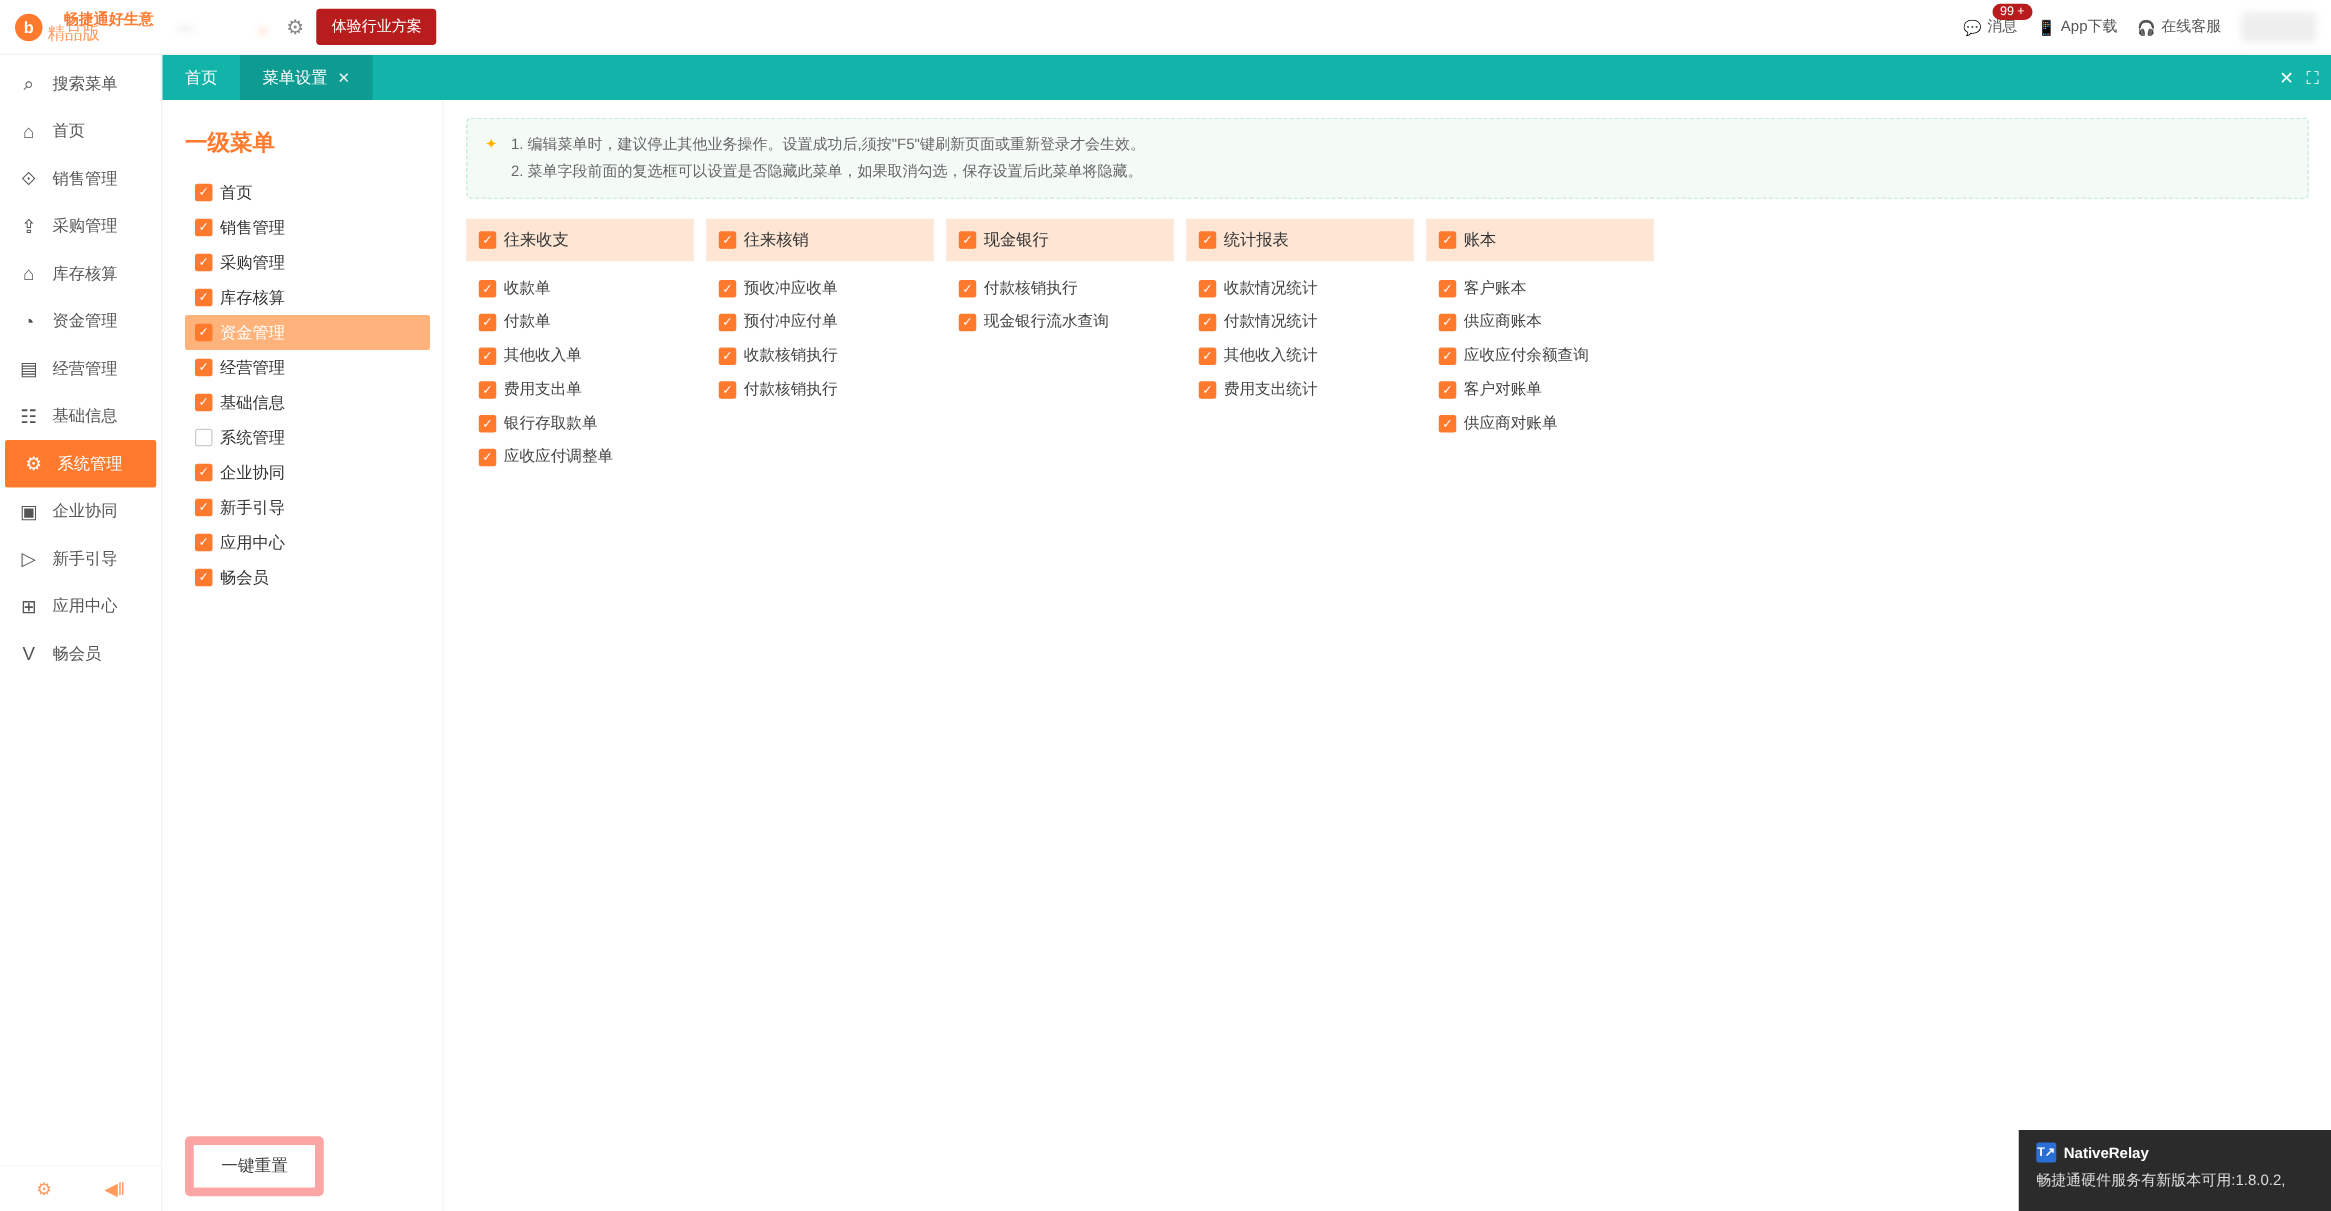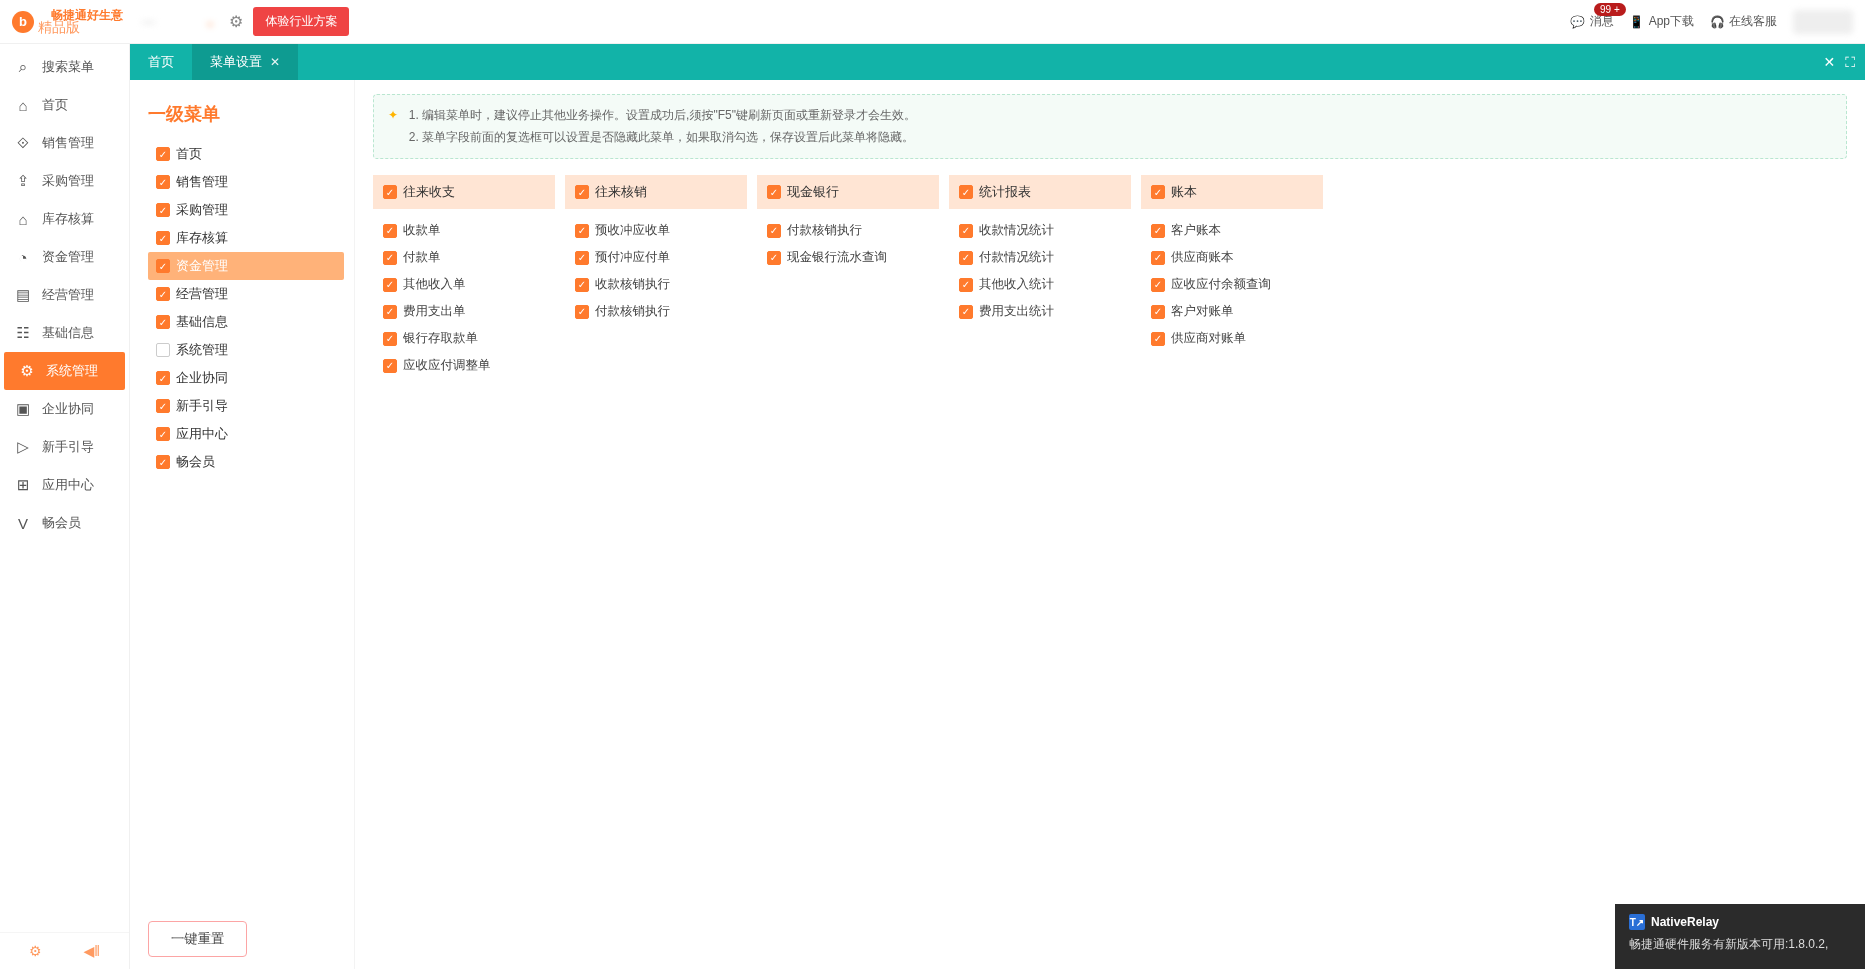--- a/index.html
+++ b/index.html
@@ -10,21 +10,21 @@
 
 .header { height: 44px; display: flex; align-items: center; padding: 0 12px; border-bottom: 1px solid #f0f0f0; }
 .logo-area { display: flex; align-items: center; width: 118px; }
 .logo-icon { width: 22px; height: 22px; border-radius: 50%; background: #ff7a2d; display: flex; align-items: center; justify-content: center; color: #fff; font-weight: bold; margin-right: 4px; }
 .logo-text { display: flex; flex-direction: column; line-height: 1; }
 .logo-main { font-size: 12px; color: #ff7a2d; font-weight: bold; padding-left: 13px; }
 .logo-sub { font-size: 14px; color: #ff9a60; font-family: Liberation Serif, serif; }
 .tenant-select { display: flex; align-items: center; margin-left: 12px; color: #bbb; filter: blur(3px); }
 .tenant-select .chev { margin-left: 50px; color: #ff7a2d; font-size: 12px; filter: none; }
 .settings-icon { margin-left: 14px; color: #888; font-size: 16px; cursor: pointer; }
-.try-btn { margin-left: 10px; background: #ef4444; color: #fff; border: none; border-radius: 3px; padding: 6px 12px; font-size: 12px; cursor: pointer; }
+.try-btn { margin-left: 10px; background: #b91c1c; color: #fff; border: none; border-radius: 3px; padding: 6px 12px; font-size: 12px; cursor: pointer; }
 .header-right { margin-left: auto; display: flex; align-items: center; gap: 16px; color: #555; font-size: 12px; }
 .hdr-item { display: flex; align-items: center; gap: 4px; cursor: pointer; position: relative; }
 .badge { background: #b91c1c; color: #fff; border-radius: 10px; font-size: 10px; padding: 1px 6px; position: absolute; top: -10px; right: -12px; }
 .avatar-blur { width: 60px; height: 24px; background: #eee; border-radius: 4px; filter: blur(3px); }
 
 
 .main-row { flex: 1; display: flex; min-height: 0; }
 
 
 .left-nav { width: 130px; background: #fff; border-right: 1px solid #f0f0f0; display: flex; flex-direction: column; }
@@ -50,21 +50,21 @@
 .work { flex: 1; display: flex; min-height: 0; background: #fff; }
 
 .menu-col { width: 225px; padding: 14px 10px 60px 18px; position: relative; border-right: 1px solid #f3f3f3; }
 .menu-title { color: #ff7a2d; font-weight: bold; font-size: 18px; margin: 8px 0 14px 0; }
 .menu-list .mitem { display: flex; align-items: center; padding: 5px 8px; font-size: 13px; color: #333; cursor: pointer; border-radius: 2px; }
 .menu-list .mitem.selected { background: #ffb279; color: #fff; }
 .chk { width: 14px; height: 14px; border: 1px solid #ff7a2d; border-radius: 2px; background: #ff7a2d; color: #fff; font-size: 10px; display: inline-flex; align-items: center; justify-content: center; margin-right: 6px; flex-shrink: 0; }
 .chk.empty { background: #fff; color: transparent; border-color: #ccc; }
 
 .reset-row { position: absolute; bottom: 12px; left: 18px; }
-.reset-btn { background: #fff; border: 1px solid #fca5a5; padding: 8px 22px; border-radius: 4px; cursor: pointer; color: #444; margin-top: 47px; }
+.reset-btn { background: #fff; border: 7px solid #fca5a5; padding: 8px 22px; border-radius: 4px; cursor: pointer; color: #444; margin-top: 47px; }
 
 
 .panel { flex: 1; padding: 14px 18px; overflow: auto; }
 .tip-box { border: 1px dashed #b9e6d0; background: #f4fbf7; border-radius: 4px; padding: 10px 14px; margin-bottom: 16px; display: flex; gap: 8px; color: #666; font-size: 12px; line-height: 1.8; }
 .tip-box .bulb { color: #ffb400; }
 .tip-box ol { padding-left: 16px; }
 
 .groups { display: flex; gap: 10px; align-items: flex-start; }
 .group { width: 182px; border-radius: 3px; overflow: visible; }
 .group-hd { background: #ffe5d4; padding: 8px 10px; font-size: 13px; display: flex; align-items: center; }

